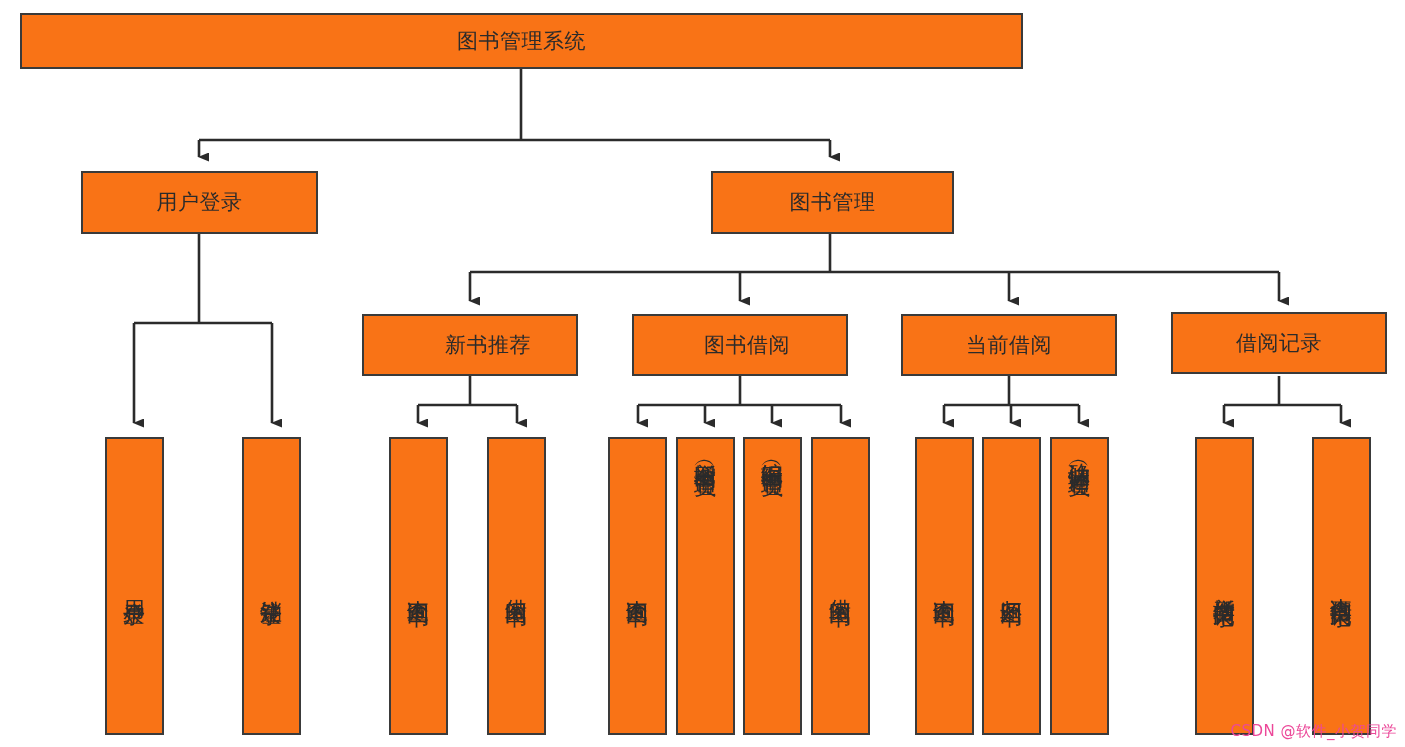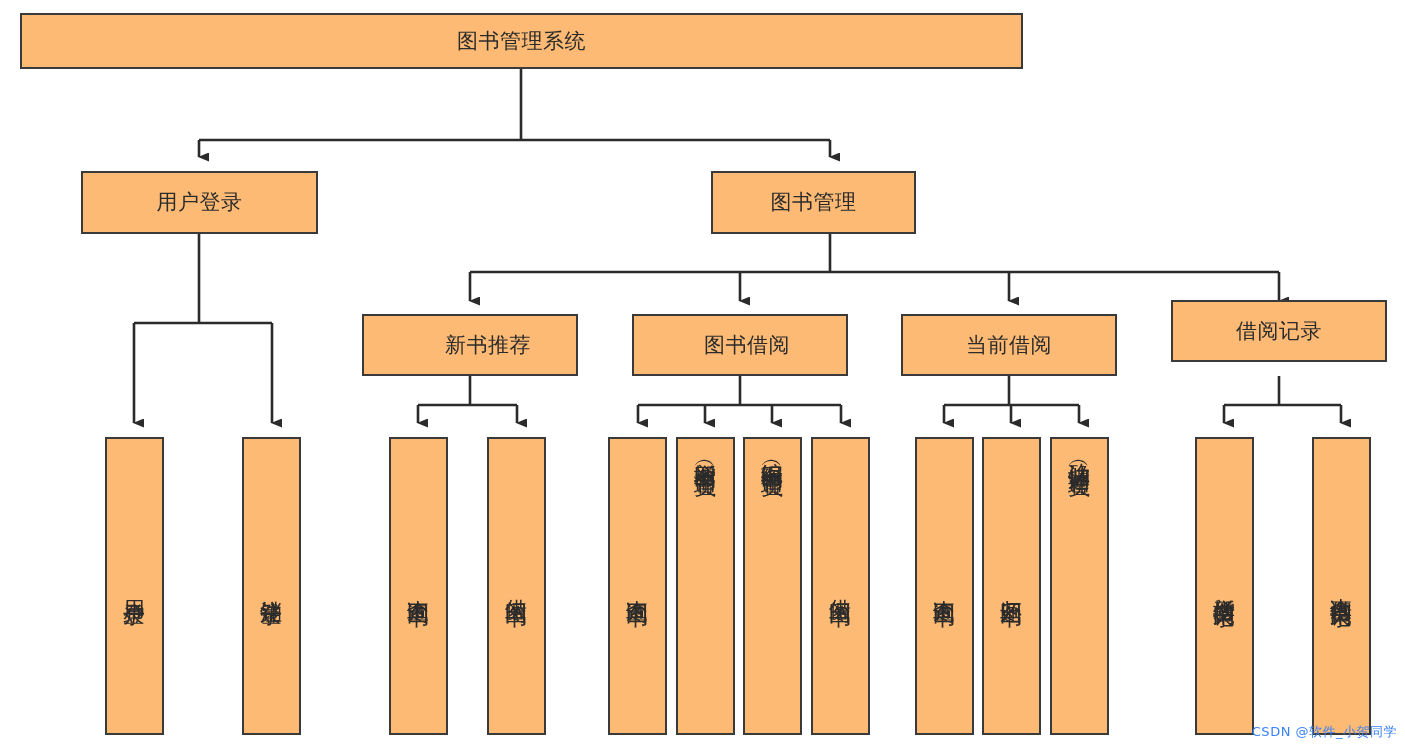--- a/index.html
+++ b/index.html
@@ -23,21 +23,21 @@
     position: absolute;
     left: 0;
     top: 0;
     width: 1405px;
     height: 747px;
     pointer-events: none;
   }
   .node {
     position: absolute;
     box-sizing: border-box;
-    background: #fdba74;
+    background: #f97316;
     border: 2px solid #3a3a3a;
     display: flex;
     align-items: center;
     justify-content: center;
     color: #2b2b2b;
     z-index: 2;
   }
   .node .label {
     display: block;
     text-align: center;
@@ -60,22 +60,22 @@
     letter-spacing: 2px;
   }
   .node.vertical.centered {
     align-items: center;
     padding-top: 0;
   }
   #watermark {
     position: absolute;
     right: 8px;
     bottom: 6px;
-    font-size: 13px;
-    color: #3b82f6;
+    font-size: 15px;
+    color: #ec4899;
     z-index: 5;
     white-space: nowrap;
     letter-spacing: 0.5px;
   }
 </style>
 </head>
 <body>
 
 <div id="diagram-root">
 
@@ -129,34 +129,34 @@
     </g>
   </svg>
 
   <div class="node horizontal" style="left:20px; top:13px; width:1003px; height:56px;">
     <span class="label">图书管理系统</span>
   </div>
 
   <div class="node horizontal" style="left:81px; top:171px; width:237px; height:63px;">
     <span class="label">用户登录</span>
   </div>
-  <div class="node horizontal" style="left:711px; top:171px; width:205px; height:63px;">
+  <div class="node horizontal" style="left:711px; top:171px; width:243px; height:63px;">
     <span class="label">图书管理</span>
   </div>
 
   <div class="node horizontal" style="left:362px; top:314px; width:216px; height:62px;padding-left:36px;">
     <span class="label">新书推荐</span>
   </div>
   <div class="node horizontal" style="left:632px; top:314px; width:216px; height:62px;padding-left:14px;">
     <span class="label">图书借阅</span>
   </div>
   <div class="node horizontal" style="left:901px; top:314px; width:216px; height:62px;">
     <span class="label">当前借阅</span>
   </div>
-  <div class="node horizontal" style="left:1171px; top:300px; width:216px; height:62px;">
+  <div class="node horizontal" style="left:1171px; top:312px; width:216px; height:62px;">
     <span class="label">借阅记录</span>
   </div>
 
   <div class="node vertical centered" style="left:105px; top:437px; width:59px; height:298px;">
     <span class="label">用户登录</span>
   </div>
   <div class="node vertical centered" style="left:242px; top:437px; width:59px; height:298px;">
     <span class="label">注销登录</span>
   </div>
 

